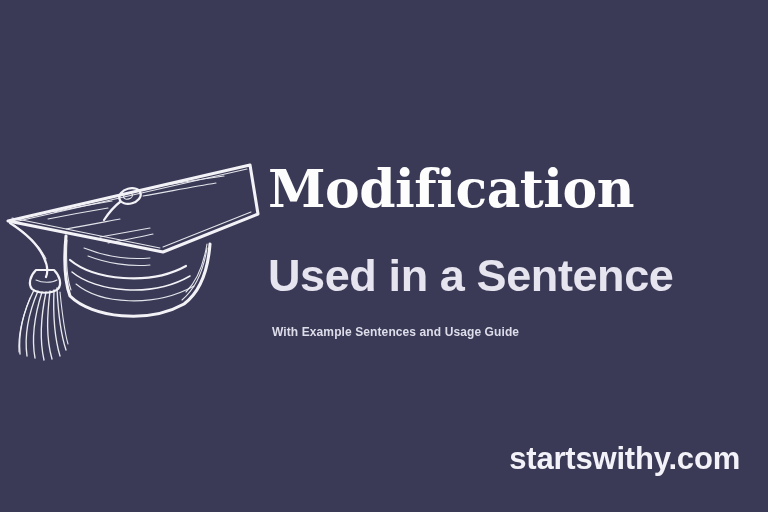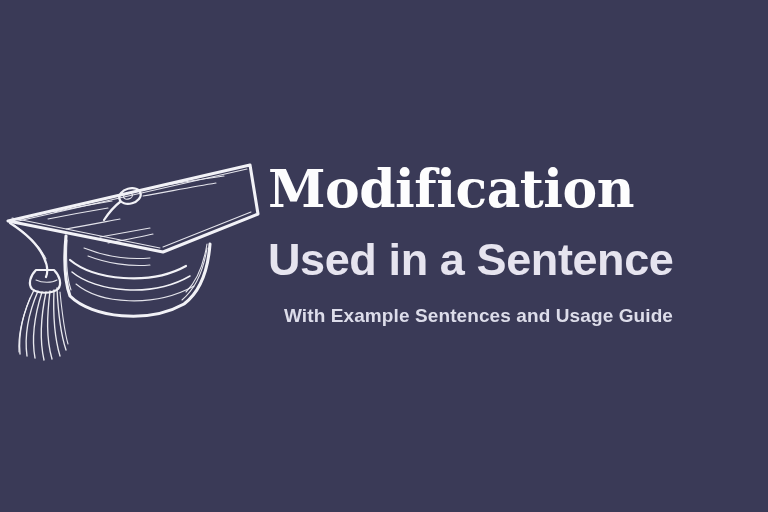--- a/index.html
+++ b/index.html
@@ -62,31 +62,31 @@
     margin: 0;
     white-space: nowrap;
   }
   #headline {
     font-family: "Liberation Sans", sans-serif;
     font-weight: 700;
     font-size: 45px;
     line-height: 52px;
     color: #e6e4ef;
     letter-spacing: -0.4px;
-    margin: 16px 0 0 0;
+    margin: 32px 0 0 0;
     white-space: nowrap;
   }
   #subtitle {
     font-family: "Liberation Sans", sans-serif;
     font-weight: 700;
-    font-size: 19px;
+    font-size: 12px;
     line-height: 20px;
     color: #ddddea;
     letter-spacing: 0.1px;
-    margin: 20px 0 0 16px;
+    margin: 20px 0 0 4px;
     white-space: nowrap;
   }
 
   
   #brand {
     position: absolute;
     right: 28px;
     top: 440px;
     font-family: "Liberation Sans", sans-serif;
     font-weight: 700;
@@ -168,14 +168,15 @@
 
     </svg>
   </div>
 
   <div id="text-block">
     <div id="word-title">Modification</div>
     <div id="headline">Used in a Sentence</div>
     <div id="subtitle">With Example Sentences and Usage Guide</div>
   </div>
 
+  <div id="brand">startswithy.com</div>
 
 </div>
 
 </body></html>

